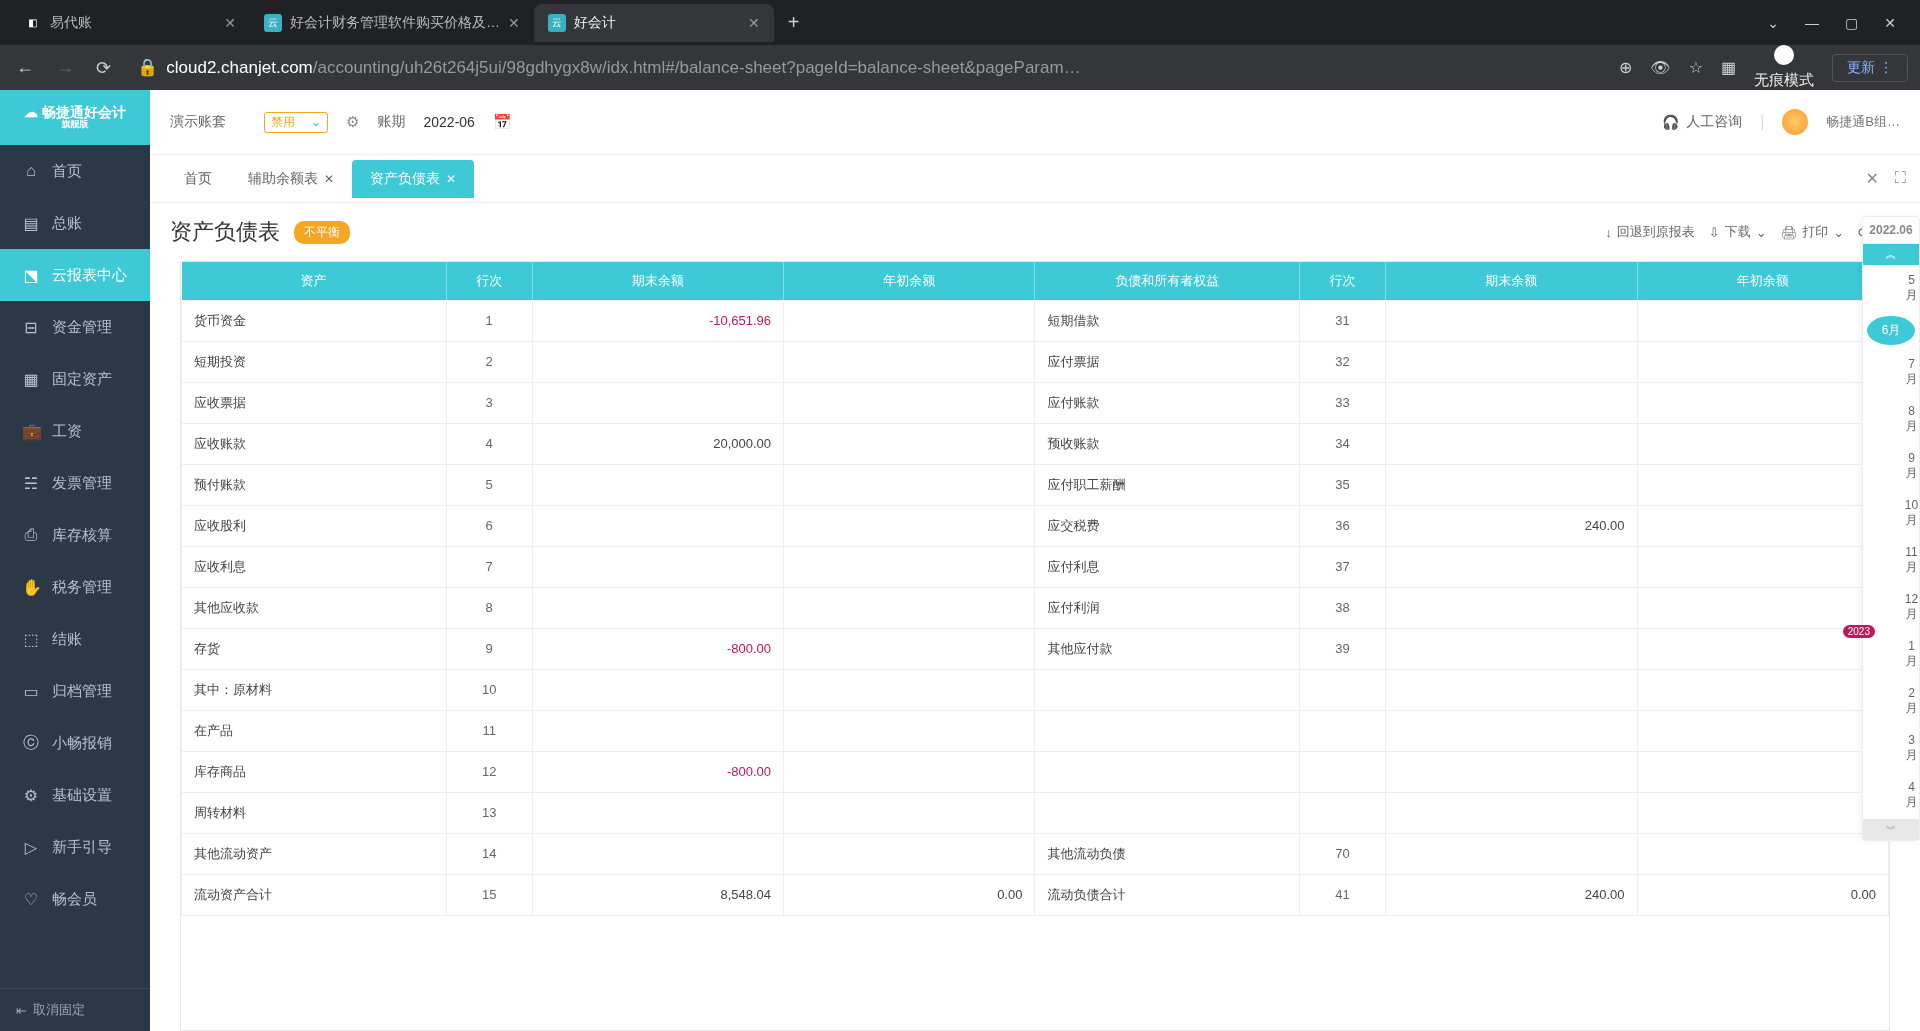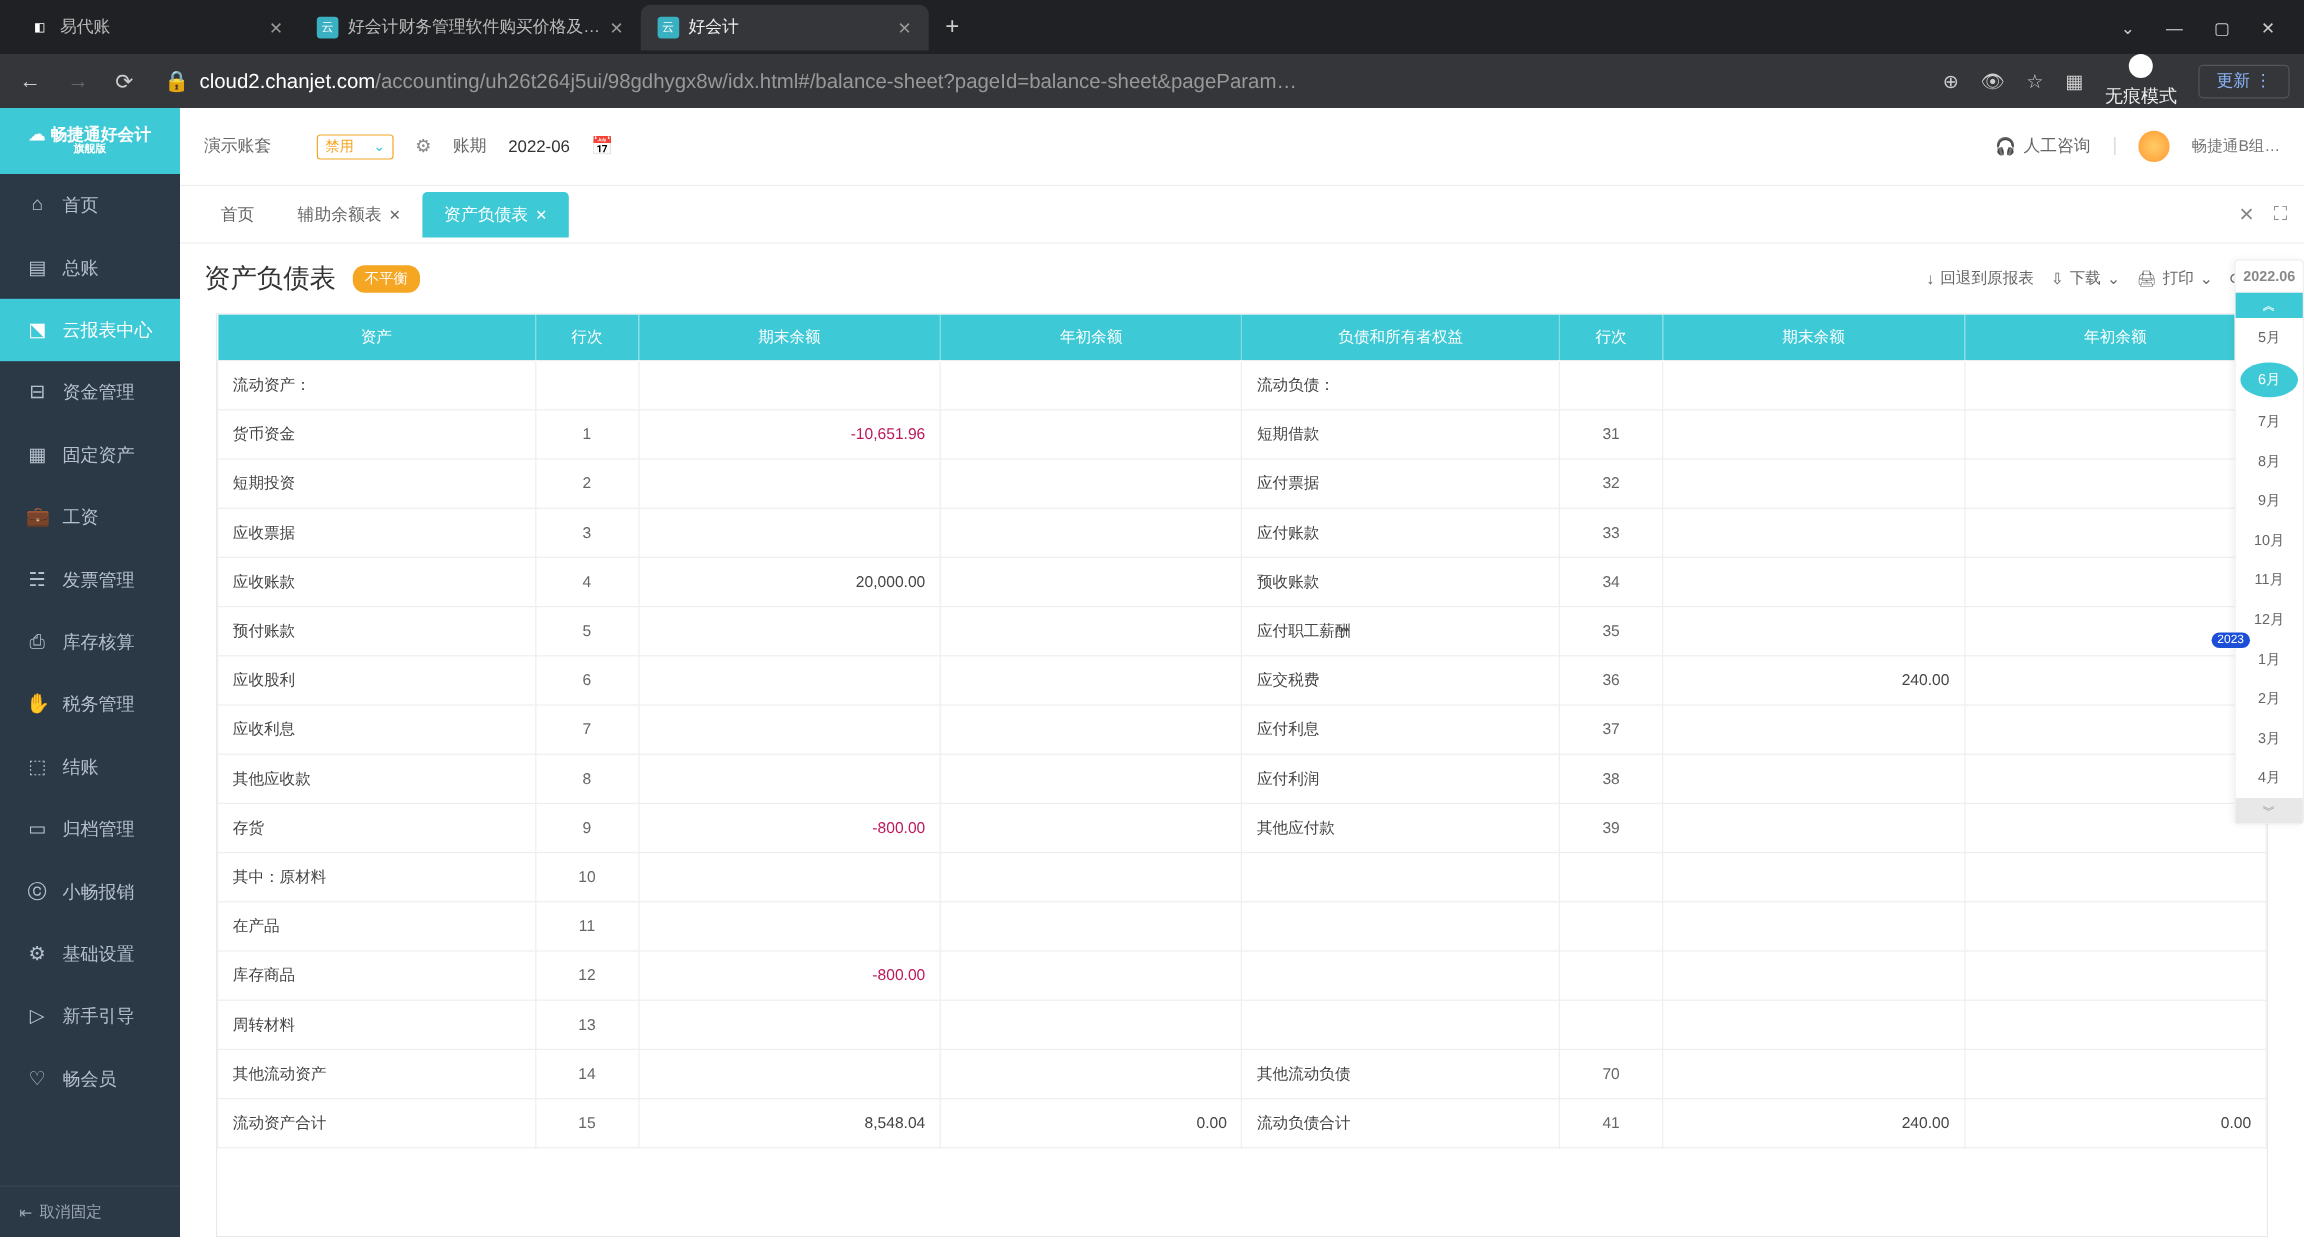--- a/index.html
+++ b/index.html
@@ -82,23 +82,23 @@
 .col-end { width:190px; }
 .col-begin { width:190px; }
 .col-liab { width:200px; }
 .scroll-arrow { position:absolute; top:0; width:22px; height:38px; background:#fff; display:flex; align-items:center; justify-content:center; color:#aaa; z-index:5; border:1px solid #e8e8e8; cursor:pointer; }
 .scroll-arrow.right { right:0; }
 
 
 .month-panel { position:absolute; right:0; top:216px; width:58px; background:#fff; border:1px solid #eee; border-radius:4px; text-align:center; font-size:12px; z-index:20; box-shadow:-2px 0 6px rgba(0,0,0,0.05); }
 .mp-year { padding:6px 0; color:#888; font-size:12px; border-bottom:1px solid #f0f0f0; font-weight:bold; }
 .mp-arrow { background:#3ec9d6; color:#fff; padding:3px 0; font-size:11px; cursor:pointer; }
-.mp-month { padding:8px 0; color:#666; cursor:pointer; }
+.mp-month { padding:8px 0; color:#666; cursor:pointer;margin-left:41px; }
 .mp-month.active { background:#3ec9d6; color:#fff; border-radius:50%; margin:4px 4px; padding:6px 0; }
-.mp-tag { position:absolute; right:44px; background:#1d4ed8; color:#fff; font-size:10px; padding:1px 5px; border-radius:8px; }
+.mp-tag { position:absolute; right:44px; background:#be185d; color:#fff; font-size:10px; padding:1px 5px; border-radius:8px; }
 </style>
 </head>
 <body>
 
 <div class="browser-top">
   <div class="tabs-row">
     <div class="tab">
       <span class="tab-icon plain">◧</span>
       <span class="tab-title">易代账</span>
       <span class="tab-close">✕</span>
@@ -298,30 +298,20 @@
               <th class="col-end">期末余额</th>
               <th class="col-begin">年初余额</th>
               <th class="col-liab">负债和所有者权益</th>
               <th class="col-row">行次</th>
               <th class="col-end">期末余额</th>
               <th class="col-begin">年初余额</th>
             </tr>
           </thead>
           <tbody id="tbody">
               <tr>
-                <td>流动资产：</td>
-                <td class="num"></td>
-                <td class="money "></td>
-                <td class="money"></td>
-                <td>流动负债：</td>
-                <td class="num"></td>
-                <td class="money"></td>
-                <td class="money"></td>
-              </tr>
-              <tr>
                 <td>货币资金</td>
                 <td class="num">1</td>
                 <td class="money neg">-10,651.96</td>
                 <td class="money"></td>
                 <td>短期借款</td>
                 <td class="num">31</td>
                 <td class="money"></td>
                 <td class="money"></td>
               </tr>
               <tr>

